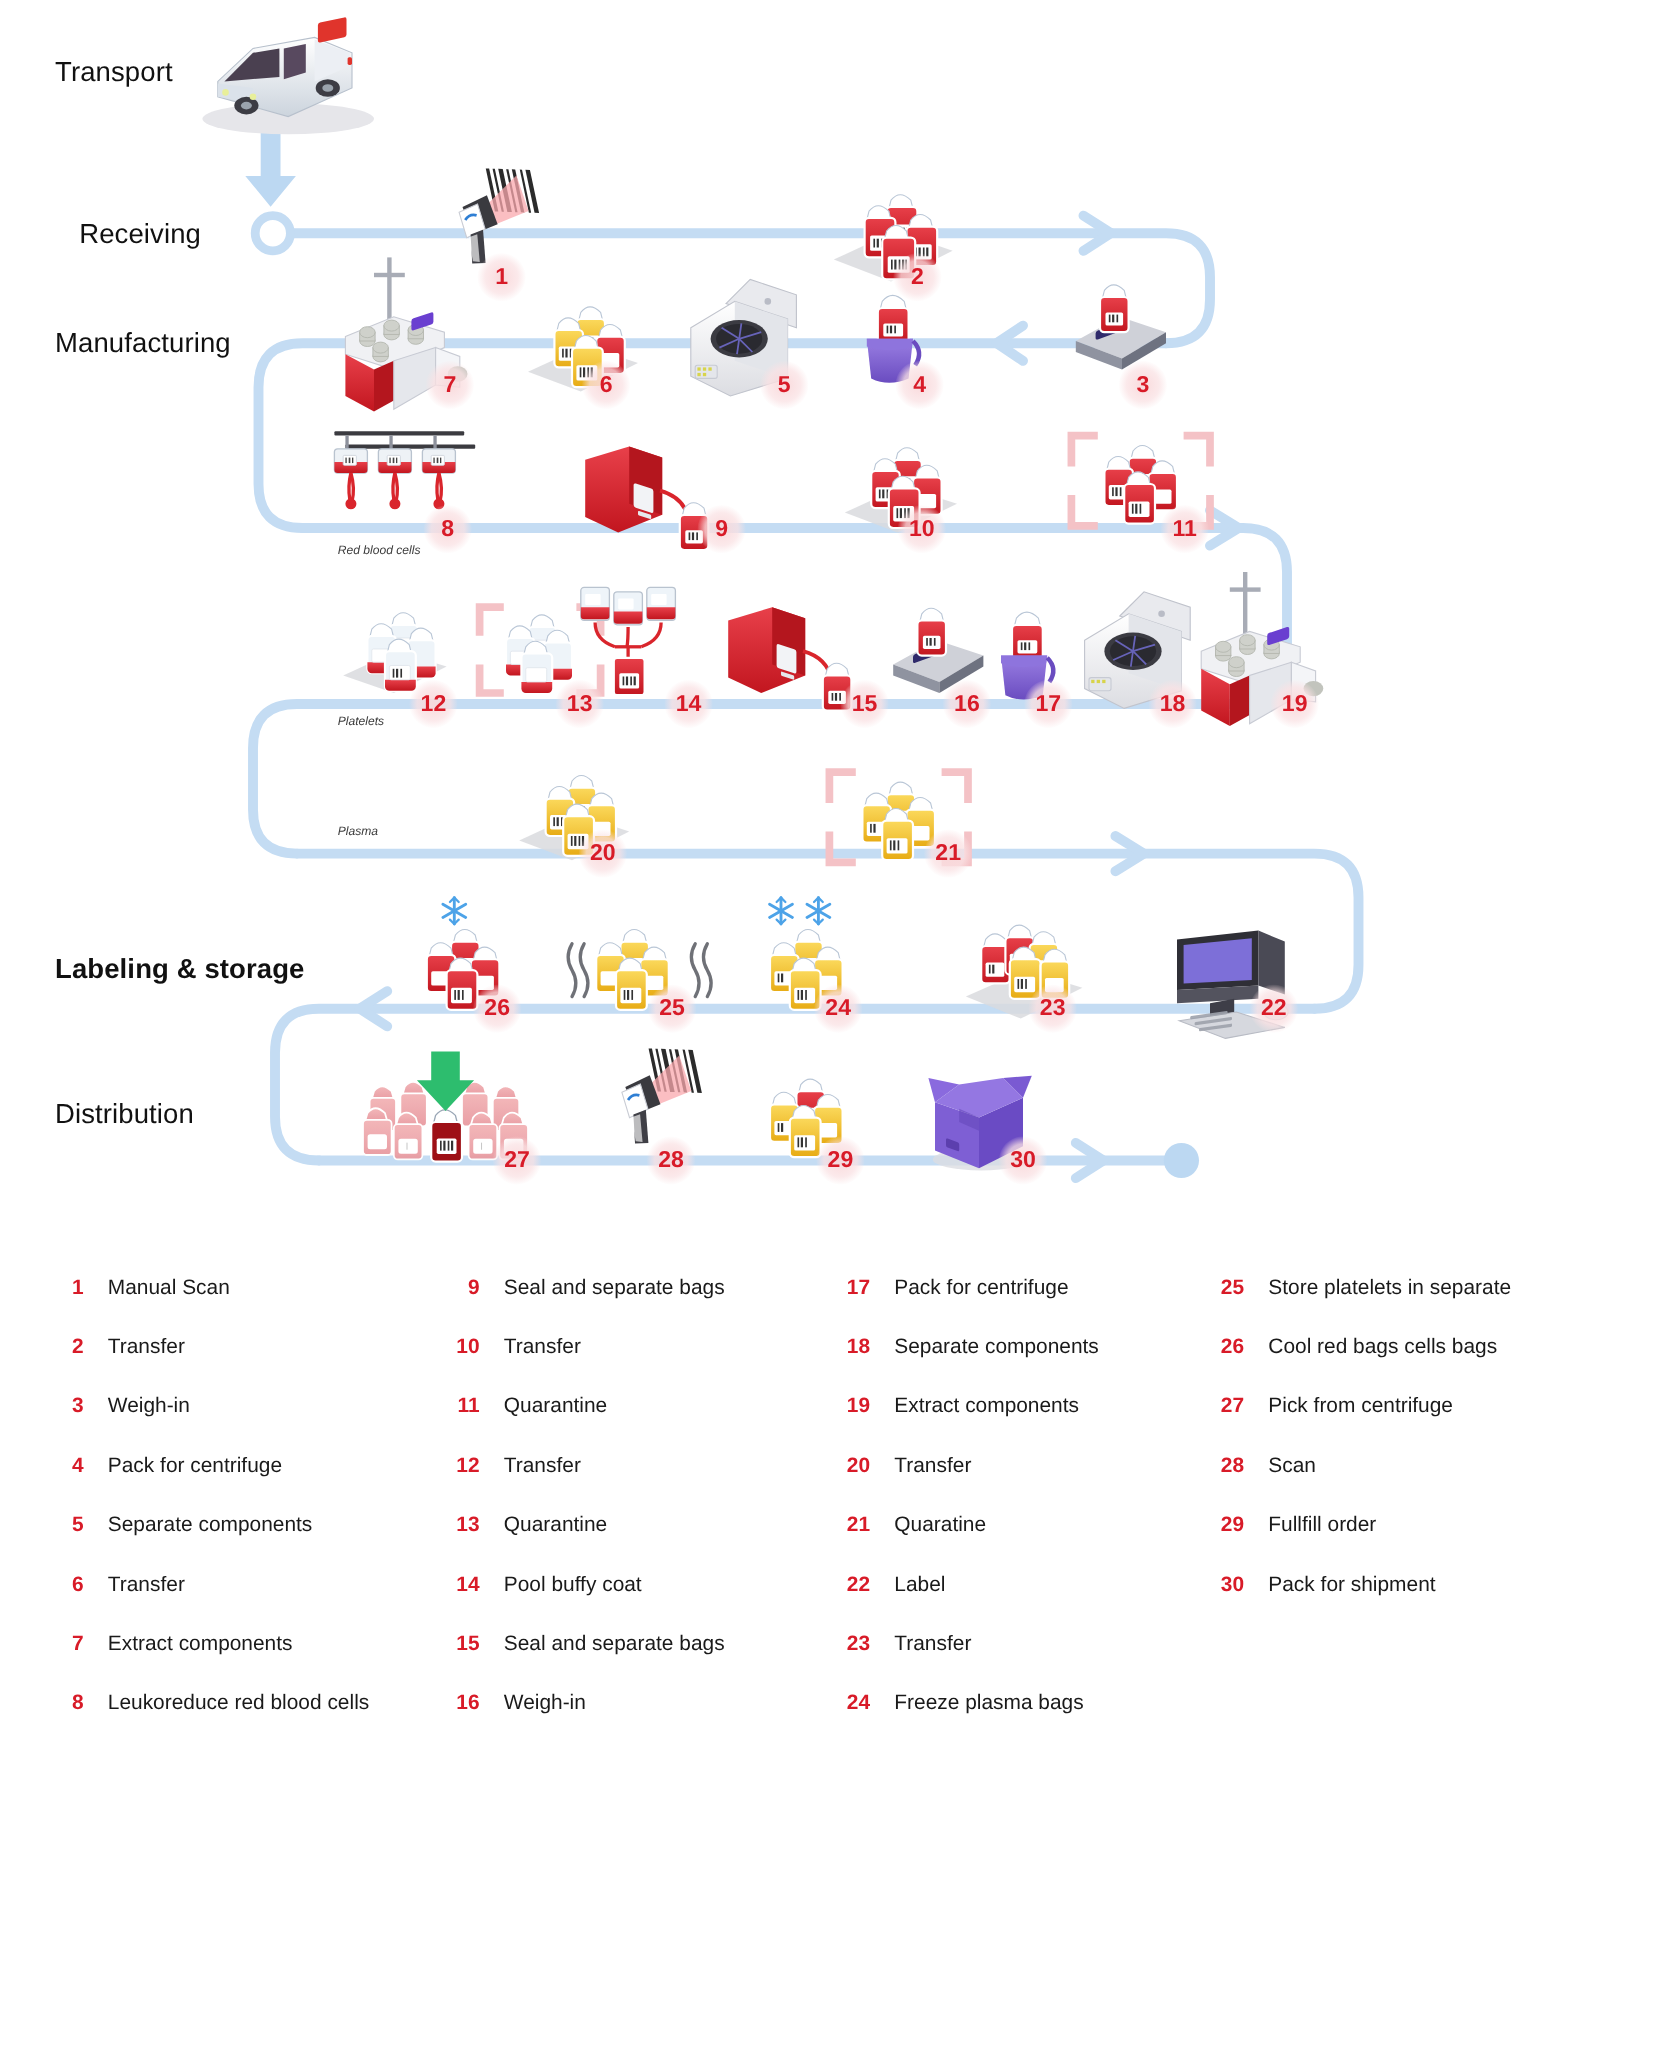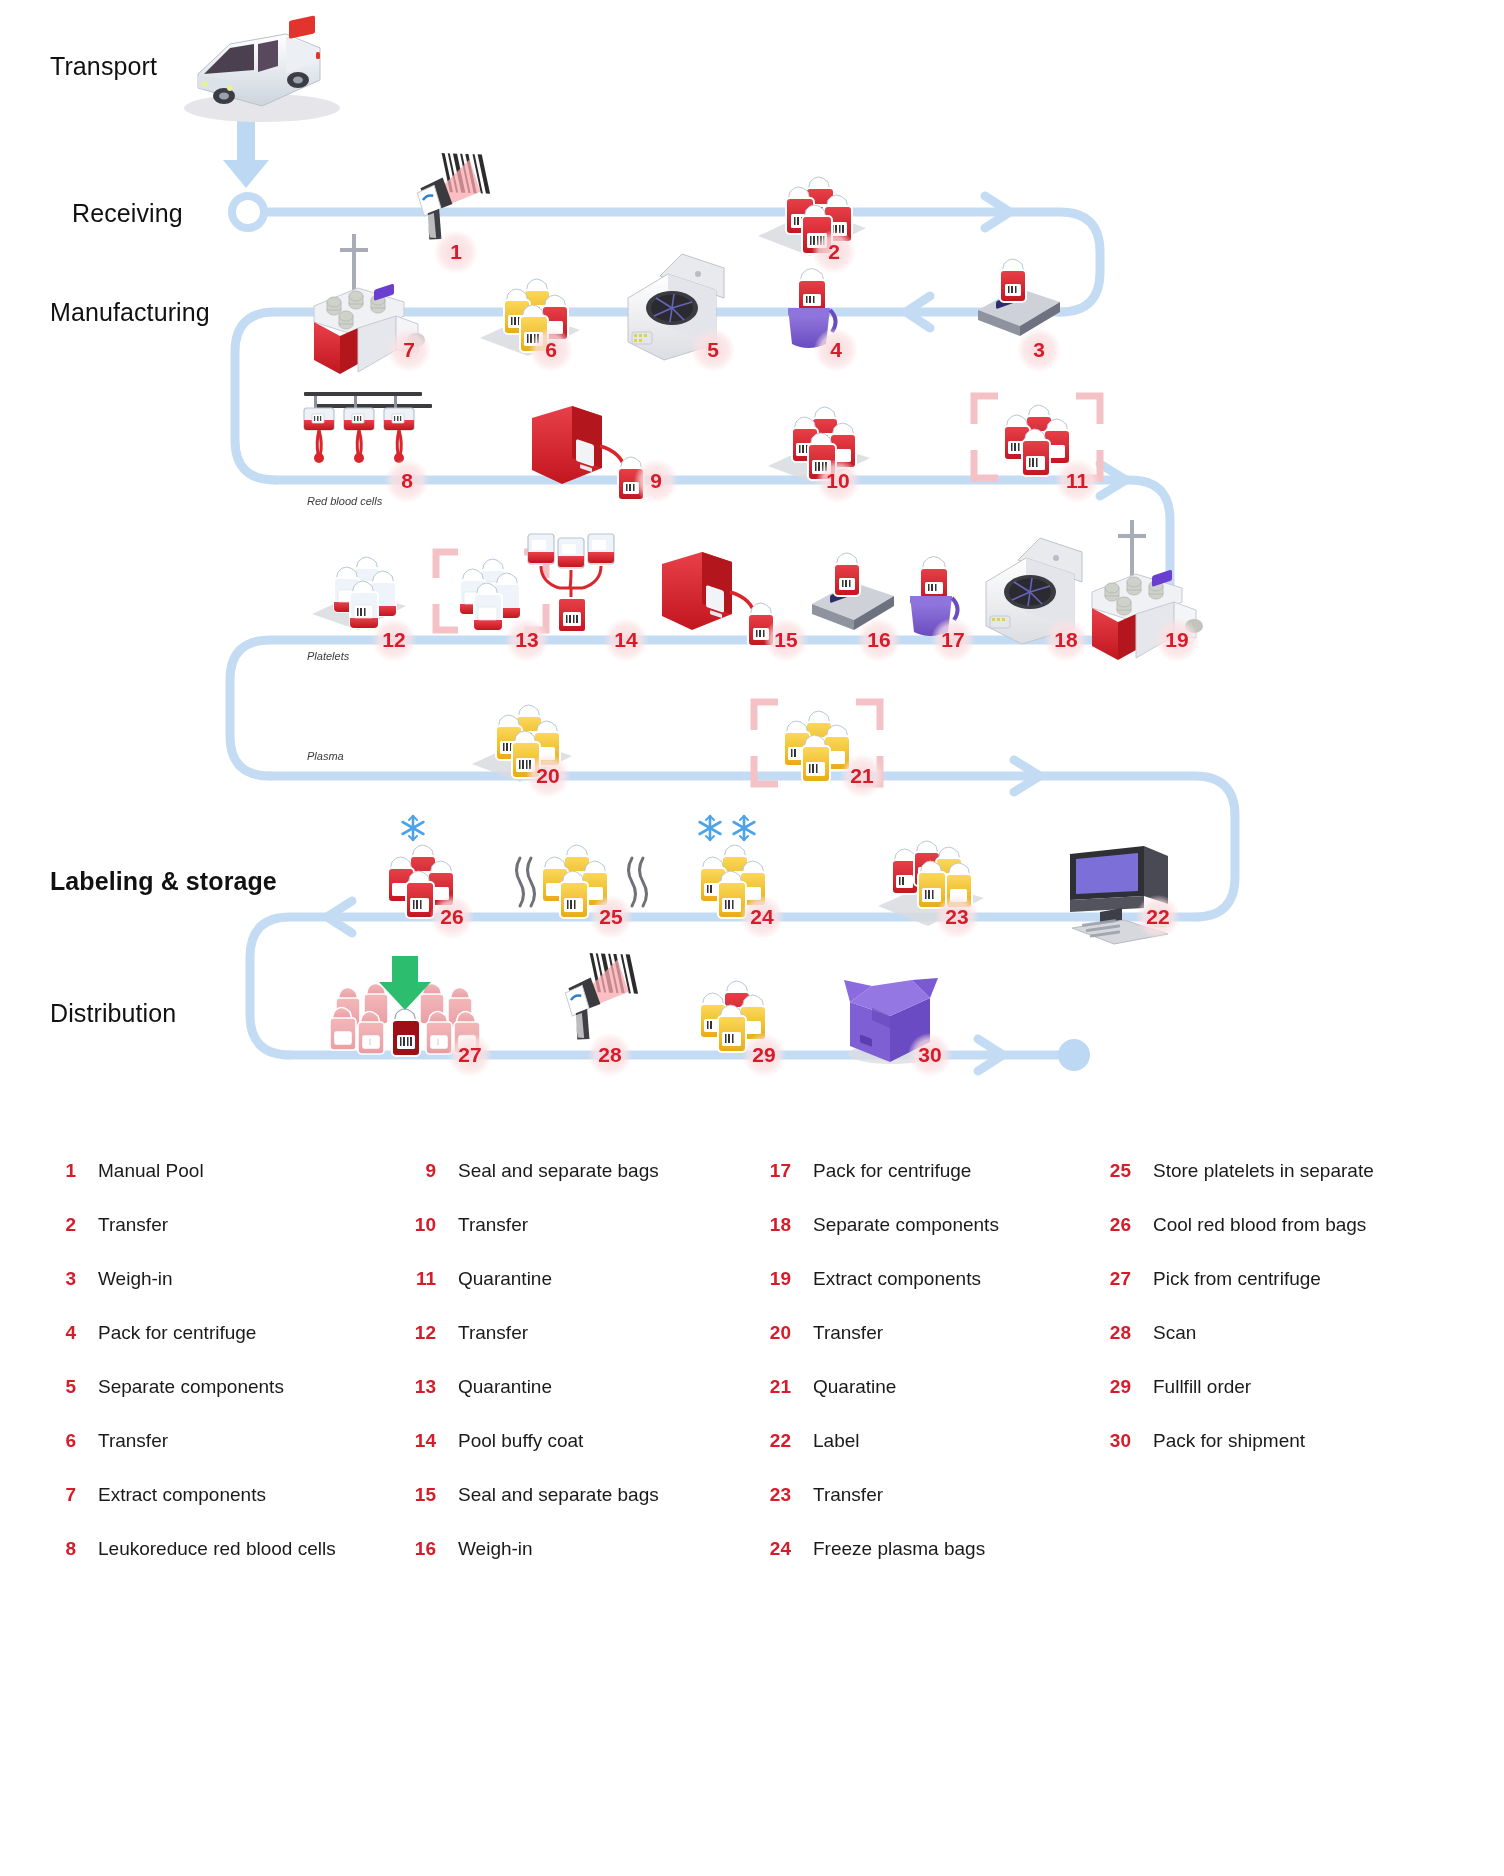--- a/index.html
+++ b/index.html
@@ -1190,21 +1190,21 @@
         <div class="step-num" style="left: 610px; top: 1055px;">28</div>
         <div class="step-num" style="left: 764px; top: 1055px;">29</div>
         <div class="step-num" style="left: 930px; top: 1055px;">30</div>
       </div>
   </div>
 
   <div id="legend">
       <div class="leg-col" style="left: 30px;">
         <div class="leg-item">
           <span class="leg-num">1</span>
-          <span class="leg-text">Manual Pool</span>
+          <span class="leg-text">Manual Scan</span>
         </div>
         <div class="leg-item">
           <span class="leg-num">2</span>
           <span class="leg-text">Transfer</span>
         </div>
         <div class="leg-item">
           <span class="leg-num">3</span>
           <span class="leg-text">Weigh-in</span>
         </div>
         <div class="leg-item">
@@ -1296,21 +1296,21 @@
           <span class="leg-text">Freeze plasma bags</span>
         </div>
       </div>
       <div class="leg-col" style="left: 1085px;">
         <div class="leg-item">
           <span class="leg-num">25</span>
           <span class="leg-text">Store platelets in separate</span>
         </div>
         <div class="leg-item">
           <span class="leg-num">26</span>
-          <span class="leg-text">Cool red blood from bags</span>
+          <span class="leg-text">Cool red bags cells bags</span>
         </div>
         <div class="leg-item">
           <span class="leg-num">27</span>
           <span class="leg-text">Pick from centrifuge</span>
         </div>
         <div class="leg-item">
           <span class="leg-num">28</span>
           <span class="leg-text">Scan</span>
         </div>
         <div class="leg-item">

